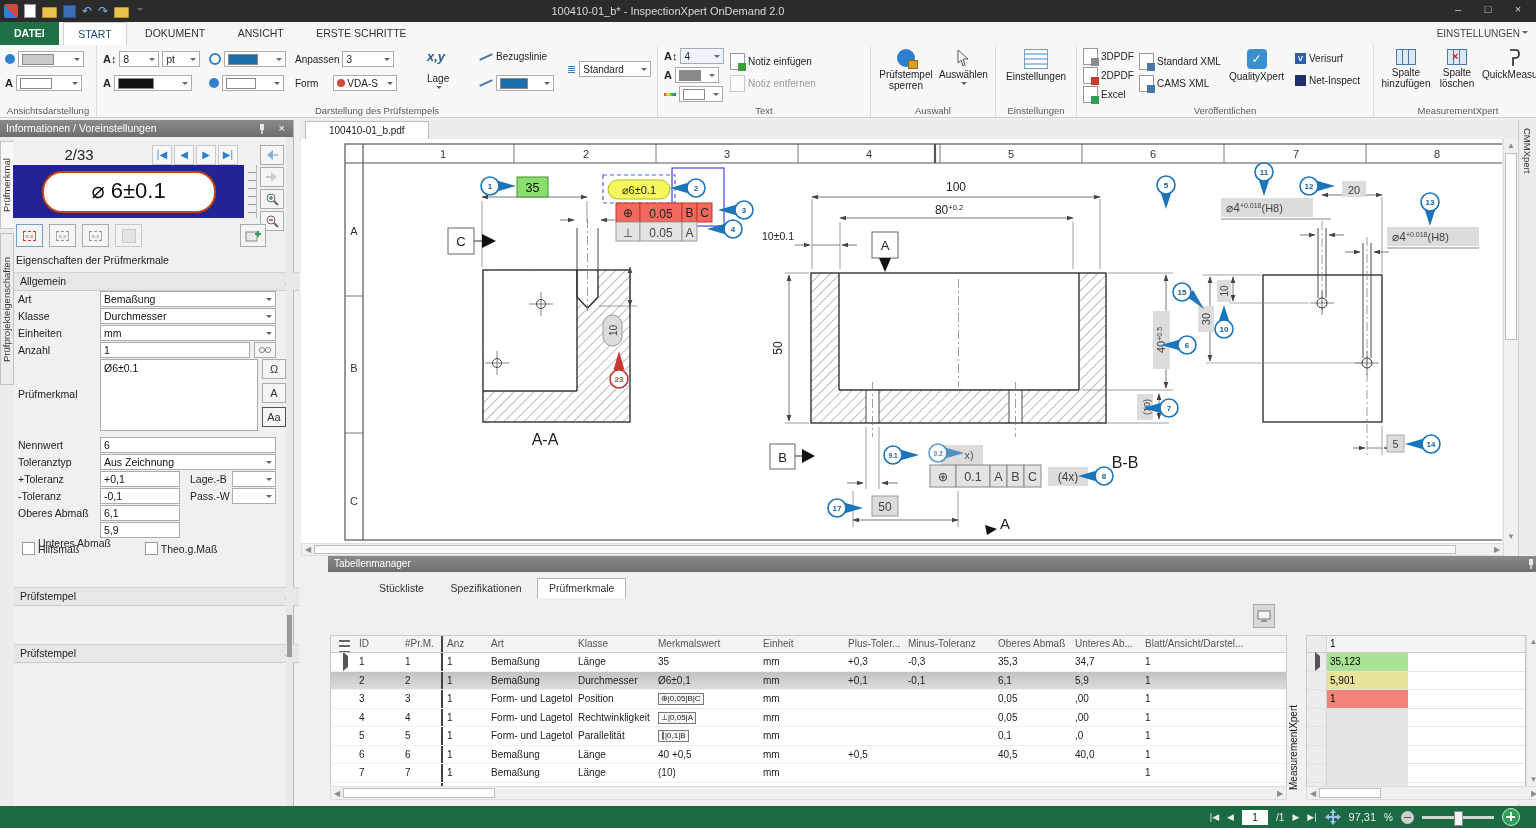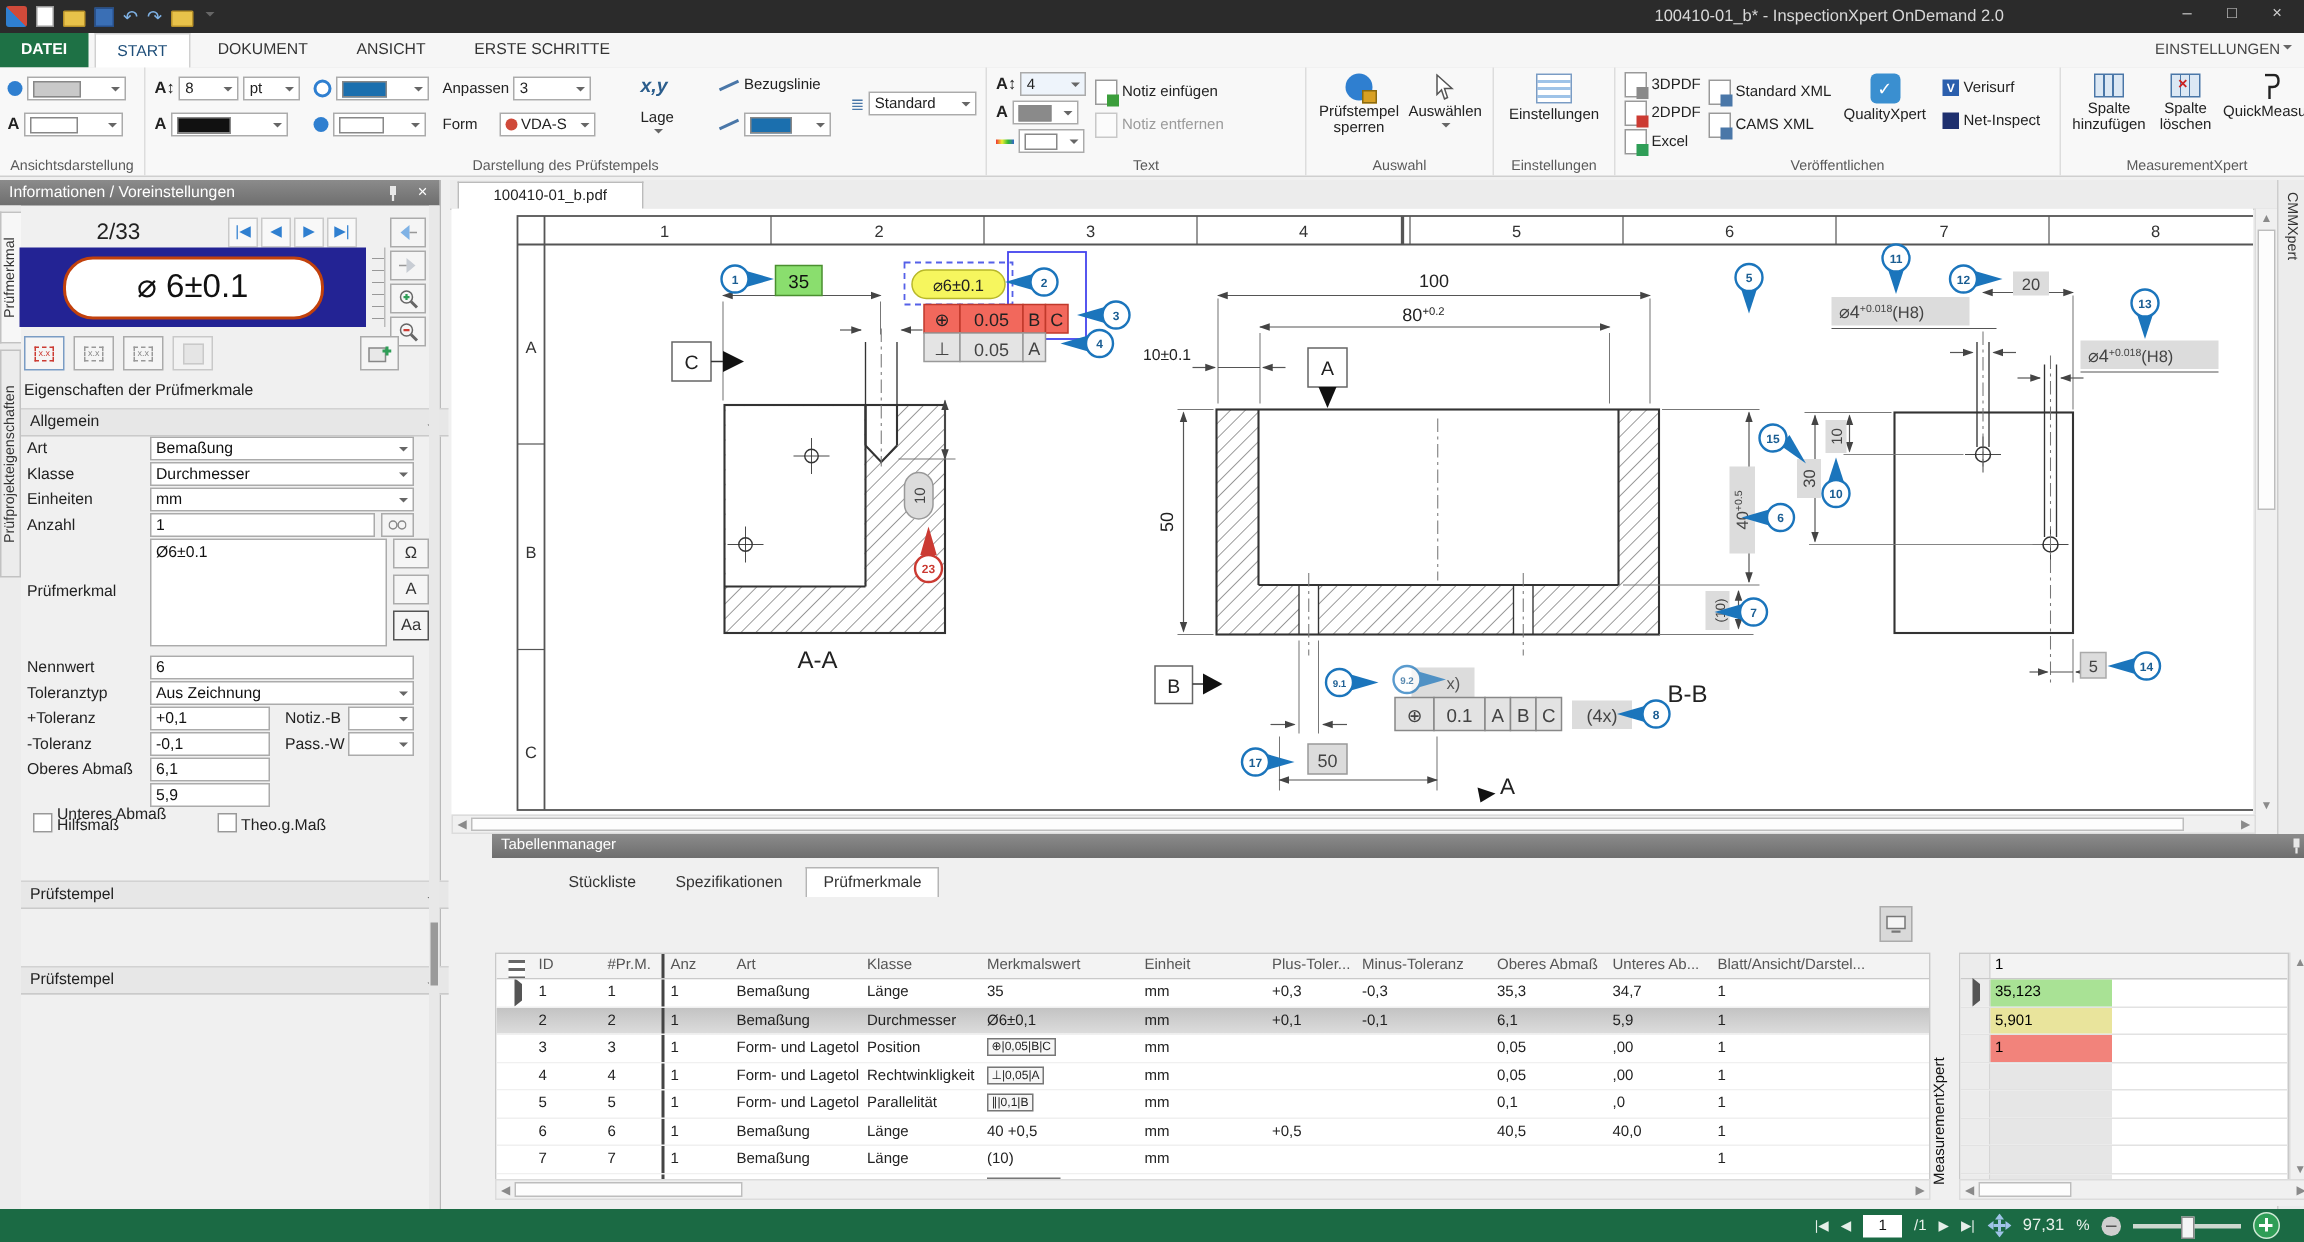--- a/index.html
+++ b/index.html
@@ -7,21 +7,21 @@
   .ab{position:absolute;}
   
   .titlebar{left:0;top:0;width:1536px;height:22px;background:#2b2b2b;color:#e8e8e8;}
   .qat{left:4px;top:3px;display:flex;gap:6px;align-items:center;height:16px;}
   .qico{width:14px;height:14px;display:inline-block;position:relative;}
   .appico{background:linear-gradient(45deg,#2f7fd0 50%,#d04a3a 50%);border-radius:2px;}
   .doc-new{background:#fff;border:1px solid #999;width:10px;height:12px;}
   .folder{background:#e8c24a;border:1px solid #b8922a;width:13px;height:9px;margin-top:3px;border-radius:1px;}
   .save{background:#3a6fb5;border:1px solid #28508a;width:11px;height:11px;}
   .uglyph{color:#7fb2e5;font-size:12px;line-height:14px;}
-  .wintitle{left:0;top:0;width:1336px;height:22px;text-align:right;font-size:11px;line-height:22px;color:#d8d8d8;}
+  .wintitle{left:0;top:0;width:1336px;height:22px;text-align:center;font-size:11px;line-height:22px;color:#d8d8d8;}
   .winctl{right:4px;top:0;display:flex;gap:2px;}
   .wbtn{width:28px;height:20px;text-align:center;font-size:11px;line-height:18px;color:#cfcfcf;}
   
   .tabsrow{left:0;top:22px;width:1536px;height:23px;background:#f6f6f6;border-bottom:1px solid #e0e0e0;}
   .mtab{display:inline-block;height:23px;line-height:23px;padding:0 14px;font-size:10.5px;color:#333;vertical-align:top;}
   .mtab.file{background:#1e7145;color:#fff;font-weight:bold;}
   .mtab.active{background:#ffffff;border:1px solid #d0d0d0;border-bottom:none;color:#1e4e79;}
   .settings-tr{right:8px;top:0;height:23px;line-height:23px;font-size:10px;color:#444;}
   
   .ribbon{left:0;top:45px;width:1536px;height:72px;background:#f8f8f8;border-bottom:1px solid #cfcfcf;display:flex;}
@@ -479,21 +479,21 @@
       </div>
     <div class="ab fldlab" style="left:18px;top:336px;">Toleranztyp</div>
     <div class="ab fld" style="left:100px;top:334px;width:176px;">
         <span>Aus Zeichnung</span>
         <span class="crt"></span>
       </div>
     <div class="ab fldlab" style="left:18px;top:353px;">+Toleranz</div>
     <div class="ab fld" style="left:100px;top:351px;width:80px;">
         <span>+0,1</span>
       </div>
-    <div class="ab fldlab" style="left:190px;top:353px;">Notiz.-B</div>
+    <div class="ab fldlab" style="left:190px;top:353px;">Lage.-B</div>
     <div class="ab fld" style="left:232px;top:351px;width:44px;">
         <span class="crt"></span>
       </div>
     <div class="ab fldlab" style="left:18px;top:370px;">-Toleranz</div>
     <div class="ab fld" style="left:100px;top:368px;width:80px;">
         <span>-0,1</span>
       </div>
     <div class="ab fldlab" style="left:190px;top:370px;">Pass.-W</div>
     <div class="ab fld" style="left:232px;top:368px;width:44px;">
         <span class="crt"></span>

